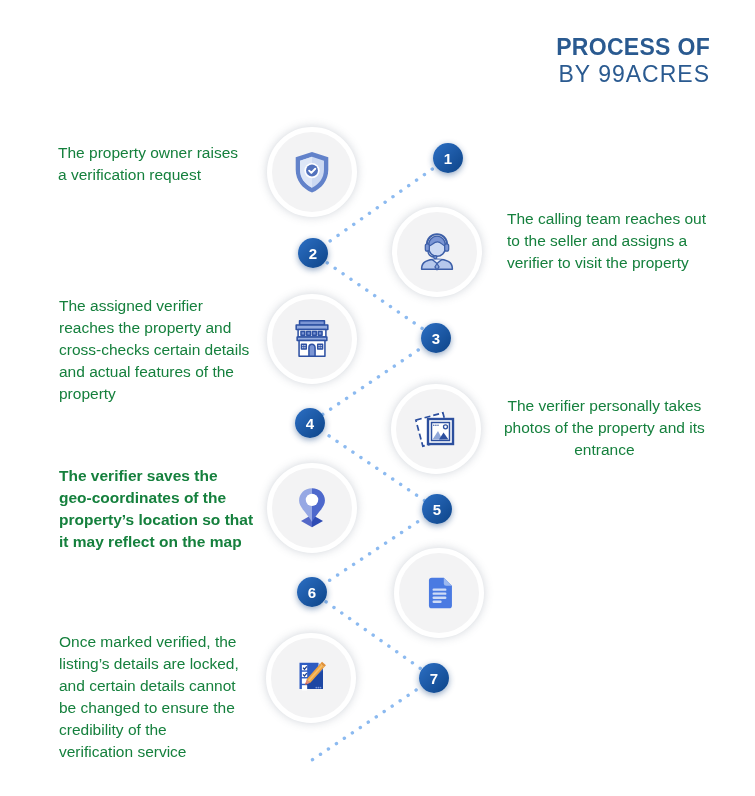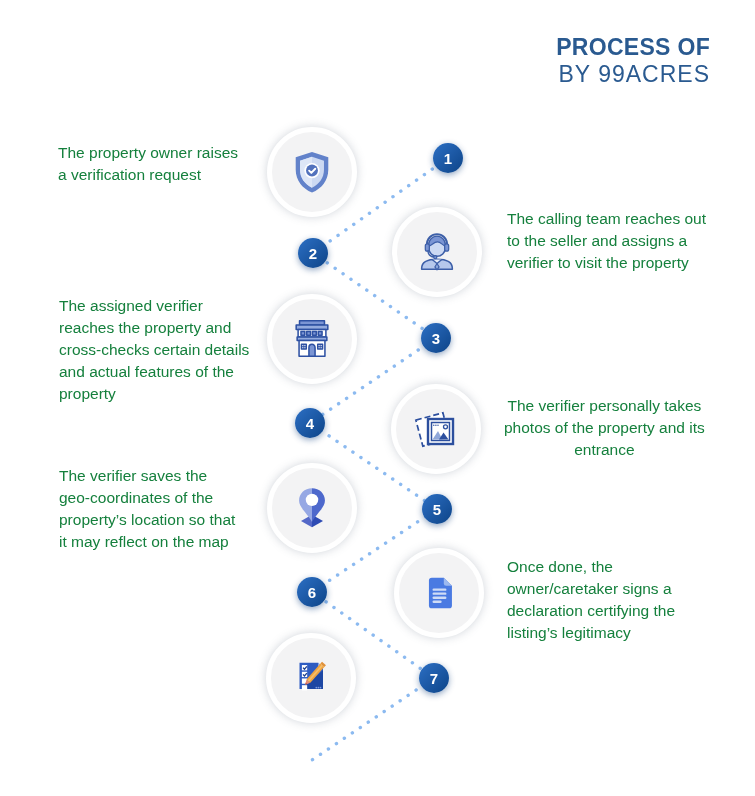--- a/index.html
+++ b/index.html
@@ -34,21 +34,21 @@
     position:absolute; color:#15803d; font-size:15.5px; line-height:22px; z-index:2;
   }
   
   #c1{left:267px;top:127px;} #c2{left:392px;top:207px;} #c3{left:267px;top:294px;}
   #c4{left:391px;top:384px;} #c5{left:267px;top:463px;} #c6{left:394px;top:548px;}
   #c7{left:266px;top:633px;}
   #b1{left:433px;top:143px;} #b2{left:298px;top:238px;} #b3{left:421px;top:323px;}
   #b4{left:295px;top:408px;} #b5{left:422px;top:494px;} #b6{left:297px;top:577px;}
   #b7{left:419px;top:663px;}
   #t1{left:58px;top:142px;}  #t2{left:507px;top:208px;} #t3{left:59px;top:295px;}
-  #t4{left:504px;top:395px;text-align:center;} #t5{left:59px;top:465px;}  #t6{left:507px;top:556px;}
+  #t4{left:504px;top:395px;text-align:center;} #t5{left:59px;top:465px;font-weight:bold;}  #t6{left:507px;top:556px;}
   #t7{left:59px;top:631px;}
 </style>
 </head>
 <body>
 
 <div class="canvas">
 
   <svg class="zigzag-svg" width="755" height="796">
     <polyline points="448,158 313,253 436,338 310,423 437,509 312,592 434,678 312,760" fill="none" stroke="#8cbaf0" stroke-width="3.4" stroke-linecap="round" stroke-dasharray="0.1 9.5"></polyline>
   </svg>
@@ -146,21 +146,20 @@
       <path d="M29 8 l8.5 8.5 h-6 a2.5 2.5 0 0 1 -2.5 -2.5 Z" fill="#9db9ef"></path>
       <g stroke="#cfdcf6" stroke-width="2.5" stroke-linecap="round">
         <path d="M18.5 20.5 h12"></path>
         <path d="M18.5 24.7 h12"></path>
         <path d="M18.5 28.9 h12"></path>
         <path d="M18.5 33.1 h7"></path>
       </g>
     </svg>
   </div>
   <div class="num-badge" id="b6">6</div>
-  <div class="step-text" id="t6">Once done, the<br>owner/caretaker signs a<br>declaration certifying the<br>listing’s legitimacy</div>
 
   <div class="icon-circle" id="c7">
     <svg width="46" height="46" viewBox="0 0 48 48">
       <path d="M12 8 h19.5 l5 5 v22.5 h-24.5 Z" fill="#2e5cc2"></path>
       <path d="M36.5 16 V35.5 H14.5 Z" fill="#1d47a3"></path>
       <path d="M31.5 8 l5 5 h-5 Z" fill="#9db9ef"></path>
       <rect x="14.5" y="10.5" width="5.5" height="5.5" fill="#ffffff"></rect>
       <path d="M15.7 13.2 l1.5 1.6 2.5 -2.9" stroke="#1d3f8f" stroke-width="1.4" fill="none"></path>
       <rect x="14.5" y="17.5" width="5.5" height="5.5" fill="#ffffff"></rect>
       <path d="M15.7 20.2 l1.5 1.6 2.5 -2.9" stroke="#1d3f8f" stroke-width="1.4" fill="none"></path>
@@ -172,14 +171,15 @@
       <g transform="translate(18,31) rotate(-138.6)">
         <path d="M0 0 L2.7 5 L-2.7 5 Z" fill="#e98a74"></path>
         <path d="M0 0 L1.1 2 L-1.1 2 Z" fill="#bc5a41"></path>
         <rect x="-2.7" y="5" width="5.4" height="22" fill="#efa33f"></rect>
         <rect x="-0.9" y="5" width="1.8" height="22" fill="#f6be6a"></rect>
         <rect x="-2.7" y="27" width="5.4" height="2.6" fill="#e0913a"></rect>
       </g>
     </svg>
   </div>
   <div class="num-badge" id="b7">7</div>
+  <div class="step-text" id="t7">Once marked verified, the<br>listing’s details are locked,<br>and certain details cannot<br>be changed to ensure the<br>credibility of the<br>verification service</div>
 
 </div>
 
 </body></html>

